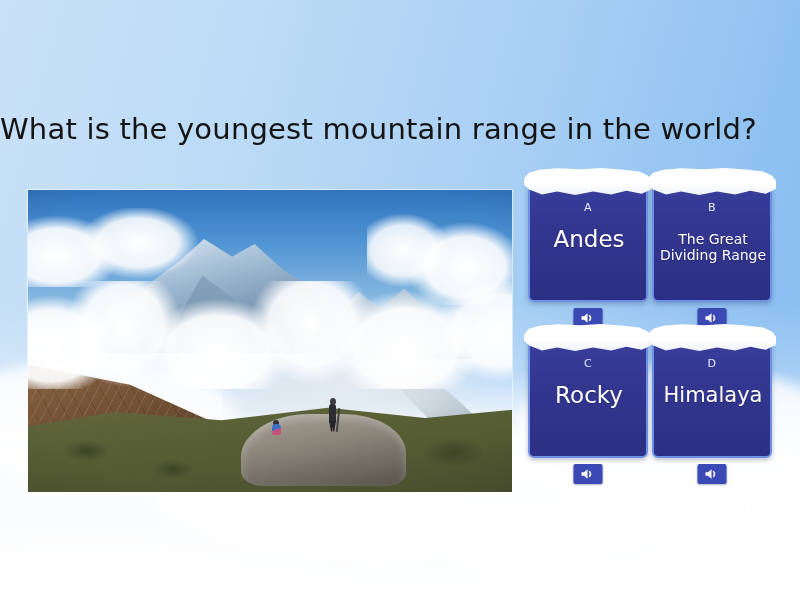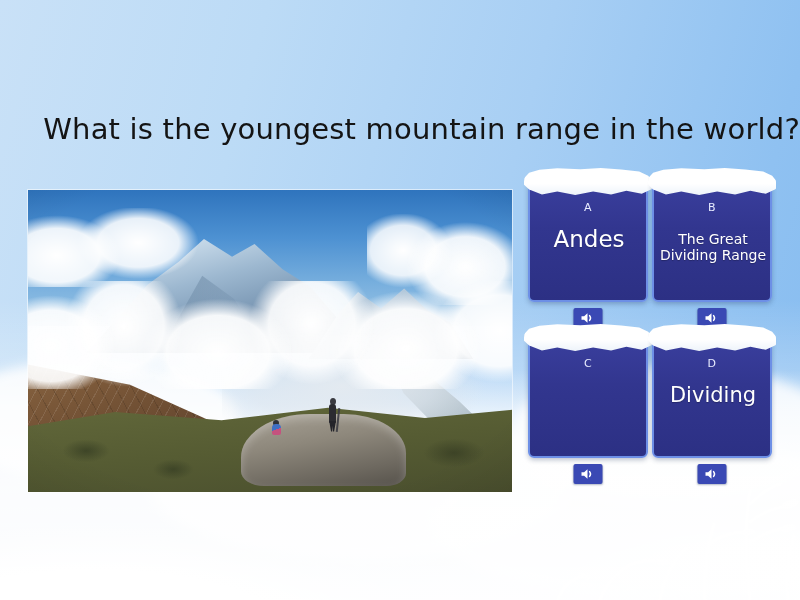--- a/index.html
+++ b/index.html
@@ -36,21 +36,21 @@
   .drift.d2{ left:150px; bottom:40px;  width:420px; height:150px; opacity:.75; }
   .drift.d3{ right:-40px; bottom:95px; width:330px; height:140px; opacity:.8; }
   .drift.d4{ left:430px; bottom:0px;   width:460px; height:160px; opacity:.7; }
 
   
   .twigs{ position:absolute; right:0; bottom:0; width:300px; height:150px; opacity:.95; }
 
   
   .question{
     position:absolute; left:0; right:0; top:112px;
-    text-align:right;
+    text-align:left;
     font-family:"DejaVu Sans", sans-serif;
     font-size:29px; font-weight:400; letter-spacing:.2px;
     color:#141414; white-space:nowrap;
   }
 
   
   .photo-wrap{
     position:absolute; left:28px; top:190px;
     width:484px; height:302px;
     overflow:hidden;
@@ -341,34 +341,35 @@
           <path d="M1 4.2h2.6L7 1.2v9.6L3.6 7.8H1z" fill="#ffffff"></path>
           <path d="M9.1 3.6a3.9 3.9 0 0 1 0 4.8" stroke="#ffffff" stroke-width="1.5" fill="none" stroke-linecap="round"></path>
         </svg>
       </div>
     </div>
 
     <div class="answer-cell cell-c">
       <div class="card">
         <div class="snowcap"></div>
         <div class="card-letter">C</div>
+        <div class="card-text size-lg">Rocky</div>
       </div>
       <div class="speaker-btn">
         <svg width="15" height="12" viewBox="0 0 15 12">
           <path d="M1 4.2h2.6L7 1.2v9.6L3.6 7.8H1z" fill="#ffffff"></path>
           <path d="M9.1 3.6a3.9 3.9 0 0 1 0 4.8" stroke="#ffffff" stroke-width="1.5" fill="none" stroke-linecap="round"></path>
         </svg>
       </div>
     </div>
 
     <div class="answer-cell cell-d">
       <div class="card">
         <div class="snowcap"></div>
         <div class="card-letter">D</div>
-        <div class="card-text size-md">Dividing</div>
+        <div class="card-text size-md">Himalaya</div>
       </div>
       <div class="speaker-btn">
         <svg width="15" height="12" viewBox="0 0 15 12">
           <path d="M1 4.2h2.6L7 1.2v9.6L3.6 7.8H1z" fill="#ffffff"></path>
           <path d="M9.1 3.6a3.9 3.9 0 0 1 0 4.8" stroke="#ffffff" stroke-width="1.5" fill="none" stroke-linecap="round"></path>
         </svg>
       </div>
     </div>
 
   </div>

